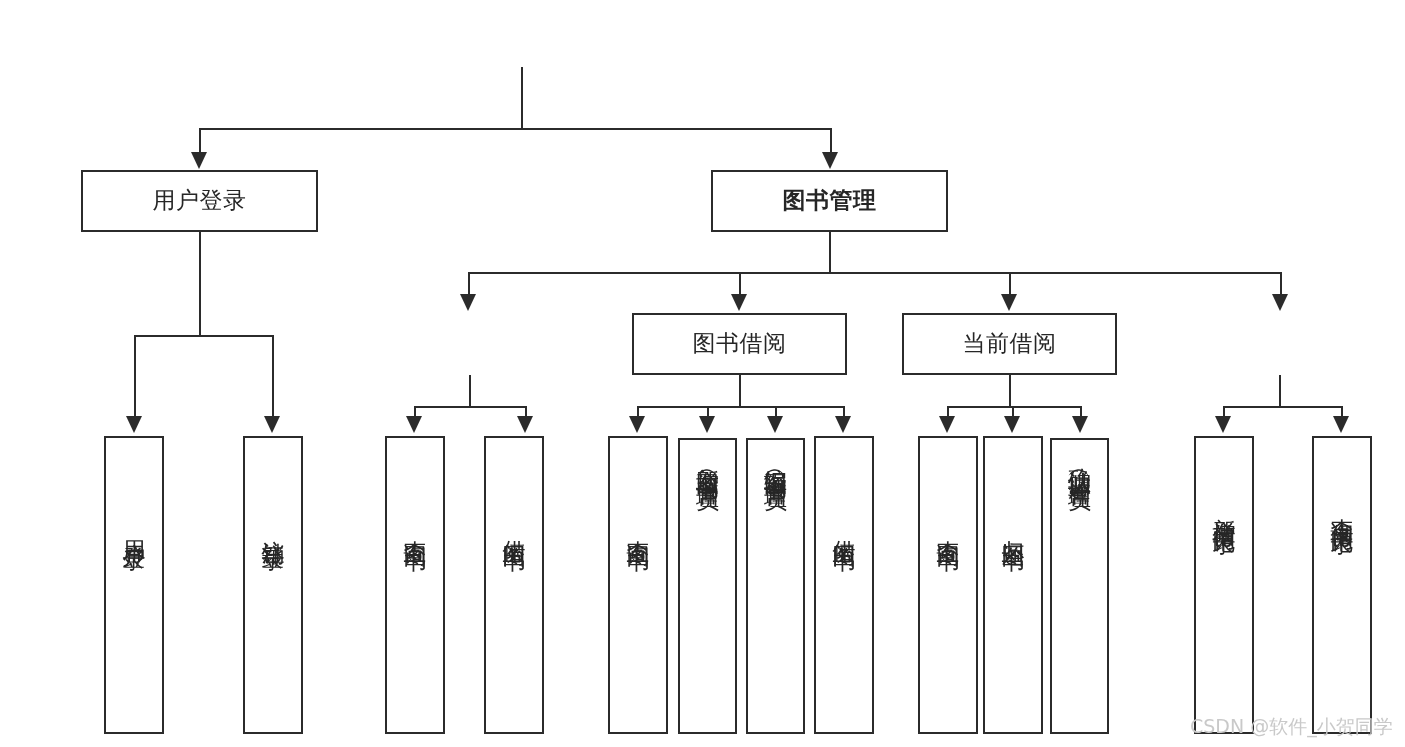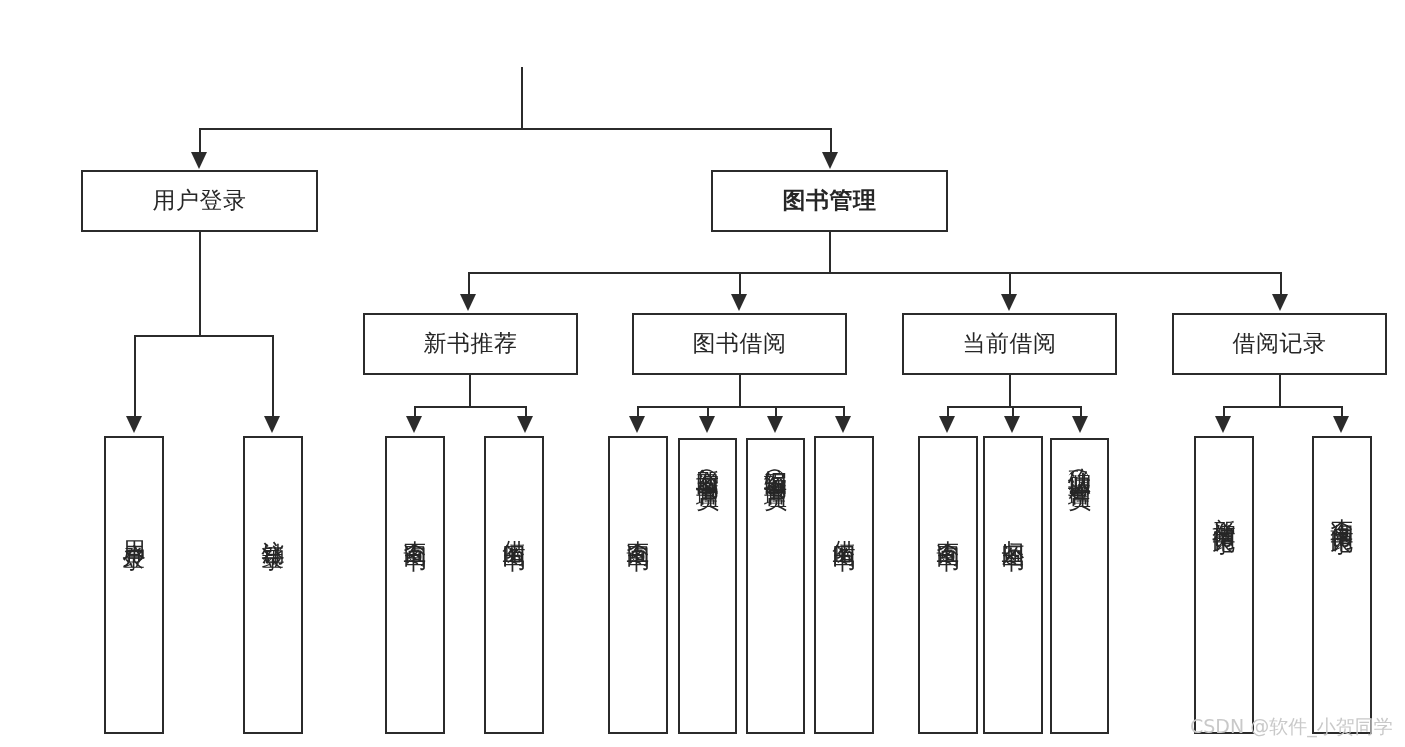--- a/index.html
+++ b/index.html
@@ -129,31 +129,25 @@
 
   <div class="vline" style="left:739px; top:272px; height:24px;"></div>
   <div class="arrow" style="left:731px; top:294px;"></div>
 
   <div class="vline" style="left:1009px; top:272px; height:24px;"></div>
   <div class="arrow" style="left:1001px; top:294px;"></div>
 
   <div class="vline" style="left:1280px; top:272px; height:24px;"></div>
   <div class="arrow" style="left:1272px; top:294px;"></div>
 
-  <div class="node horiz" style="left:363px; top:313px; width:215px; height:62px;">
-    <span class="label">新书推荐</span>
-  </div>
   <div class="node horiz" style="left:632px; top:313px; width:215px; height:62px;">
     <span class="label">图书借阅</span>
   </div>
   <div class="node horiz" style="left:902px; top:313px; width:215px; height:62px;">
     <span class="label">当前借阅</span>
-  </div>
-  <div class="node horiz" style="left:1172px; top:313px; width:215px; height:62px;">
-    <span class="label">借阅记录</span>
   </div>
 
   <div class="vline" style="left:469px; top:375px; height:31px;"></div>
   <div class="hline" style="left:414px; top:406px; width:111px;"></div>
   <div class="vline" style="left:414px; top:406px; height:12px;"></div>
   <div class="arrow" style="left:406px; top:416px;"></div>
   <div class="vline" style="left:525px; top:406px; height:12px;"></div>
   <div class="arrow" style="left:517px; top:416px;"></div>
 
   <div class="vline" style="left:739px; top:375px; height:31px;"></div>

